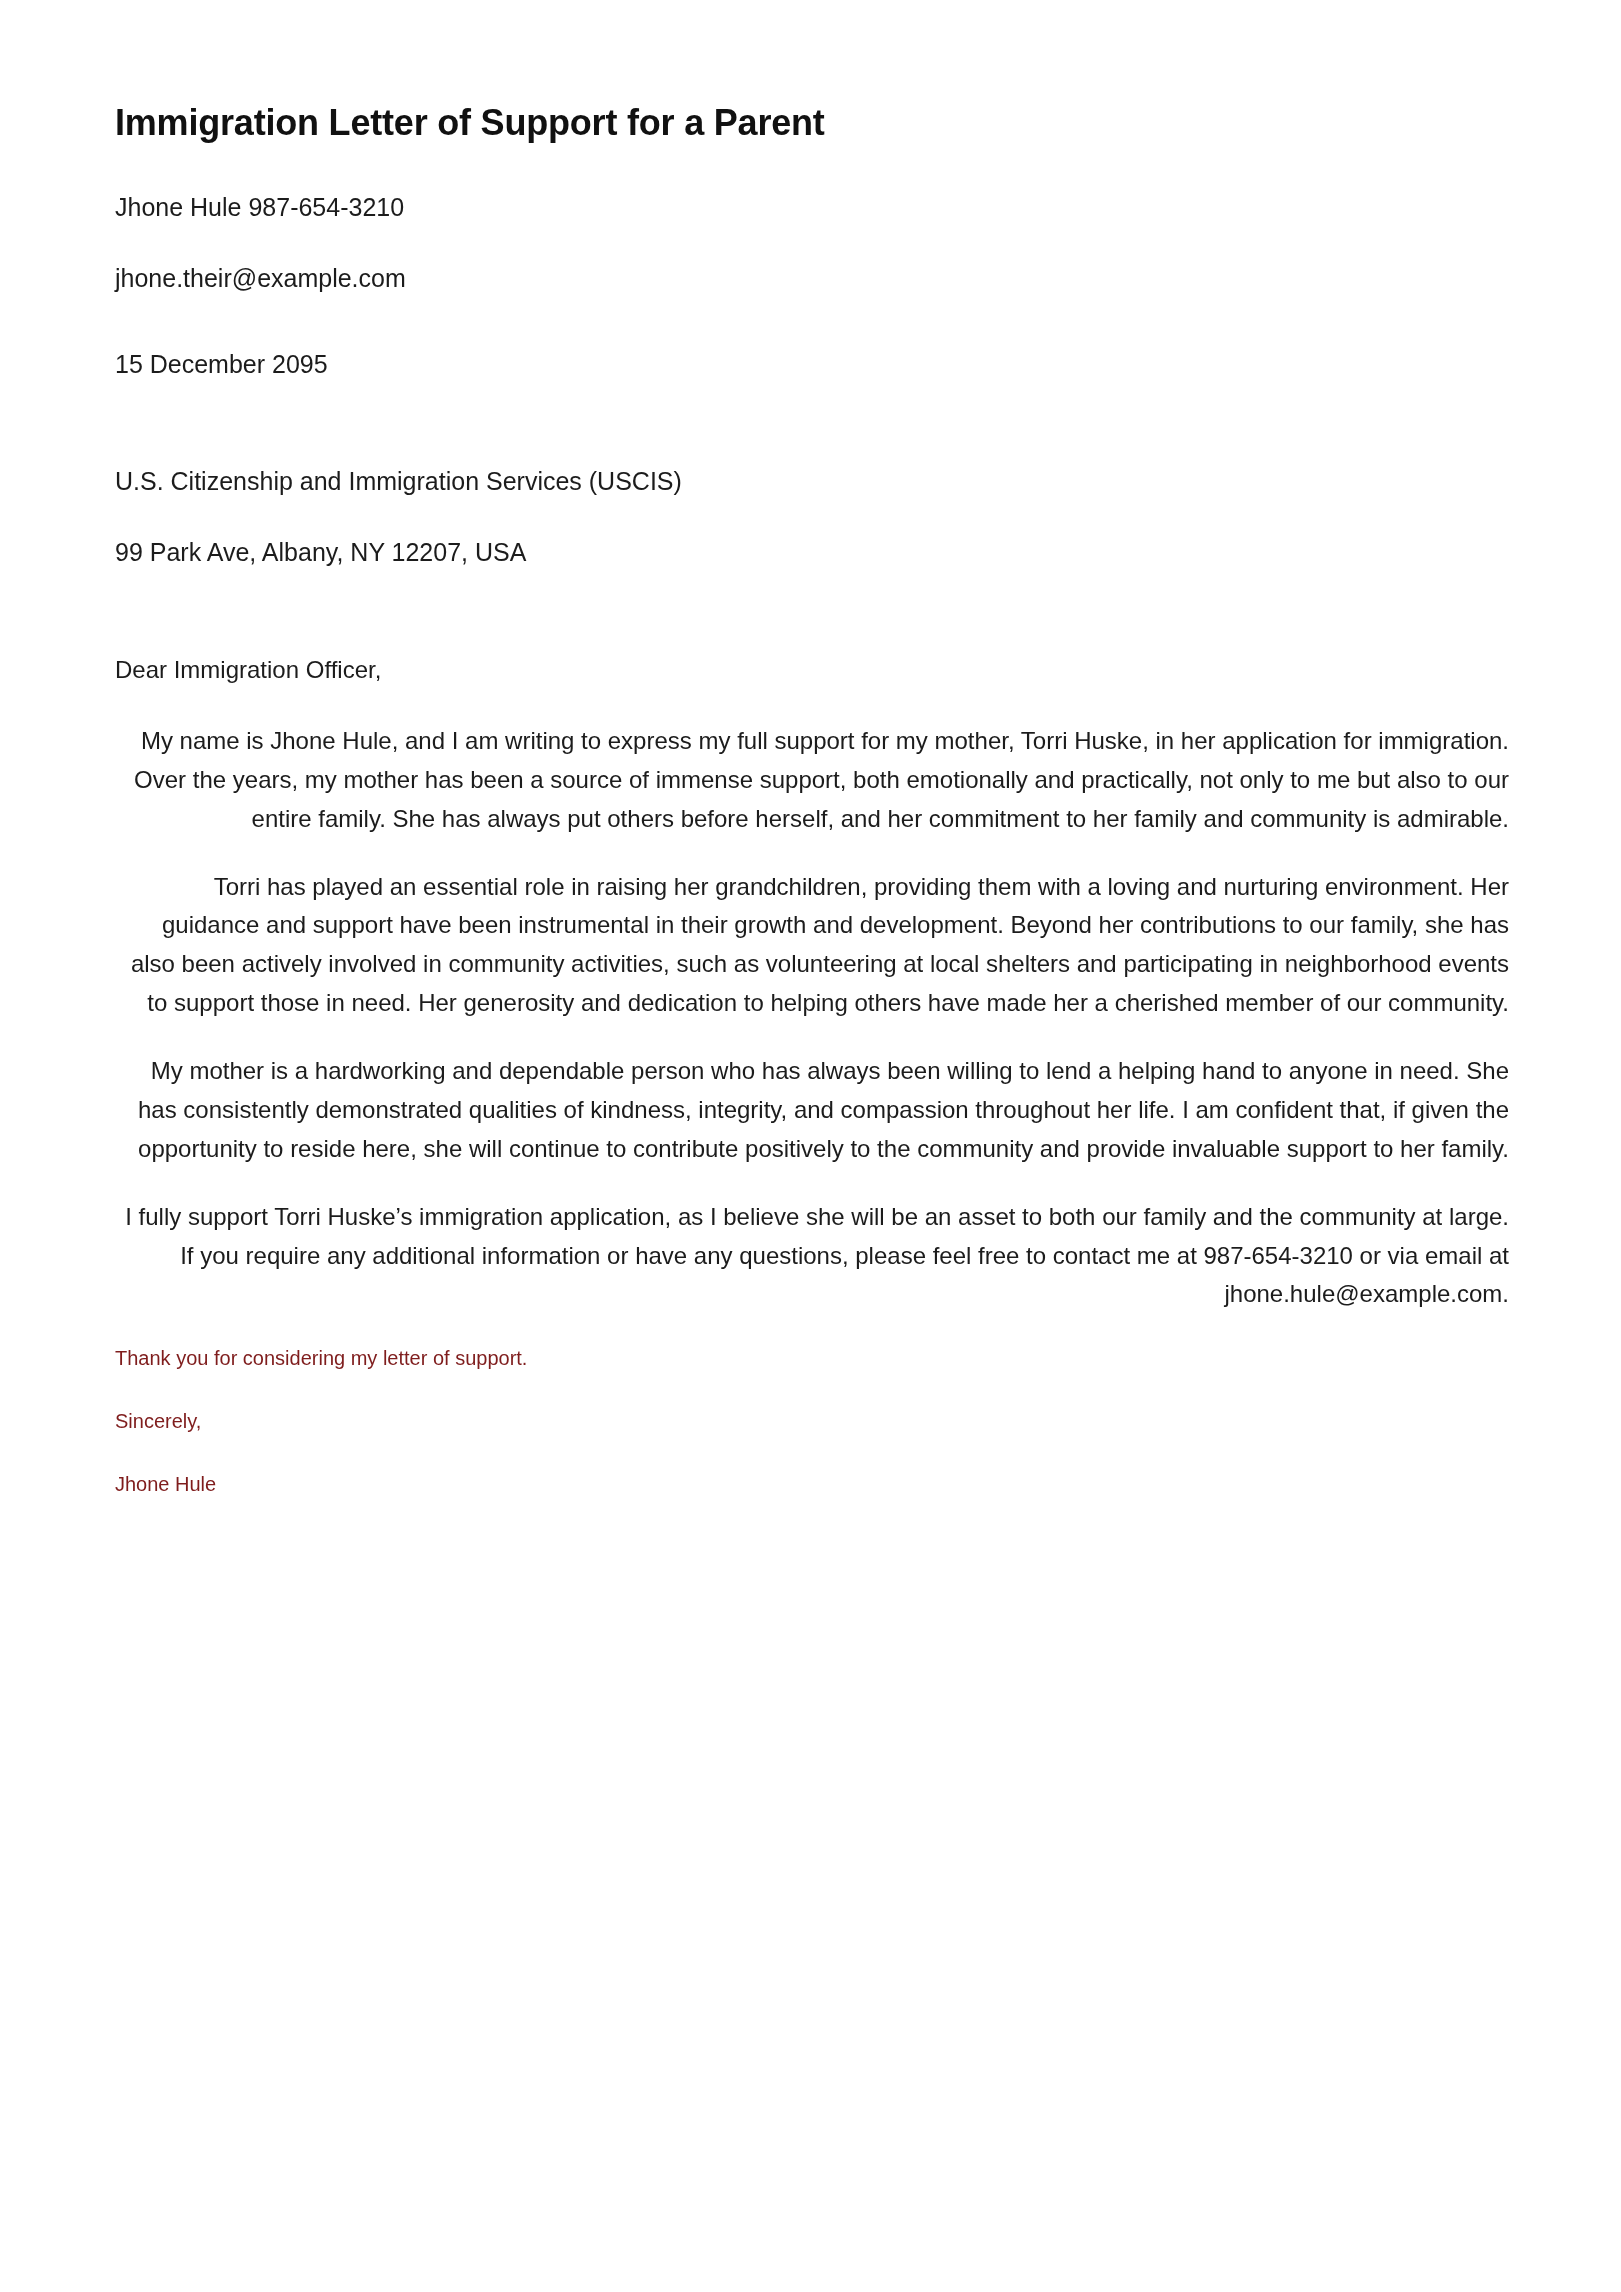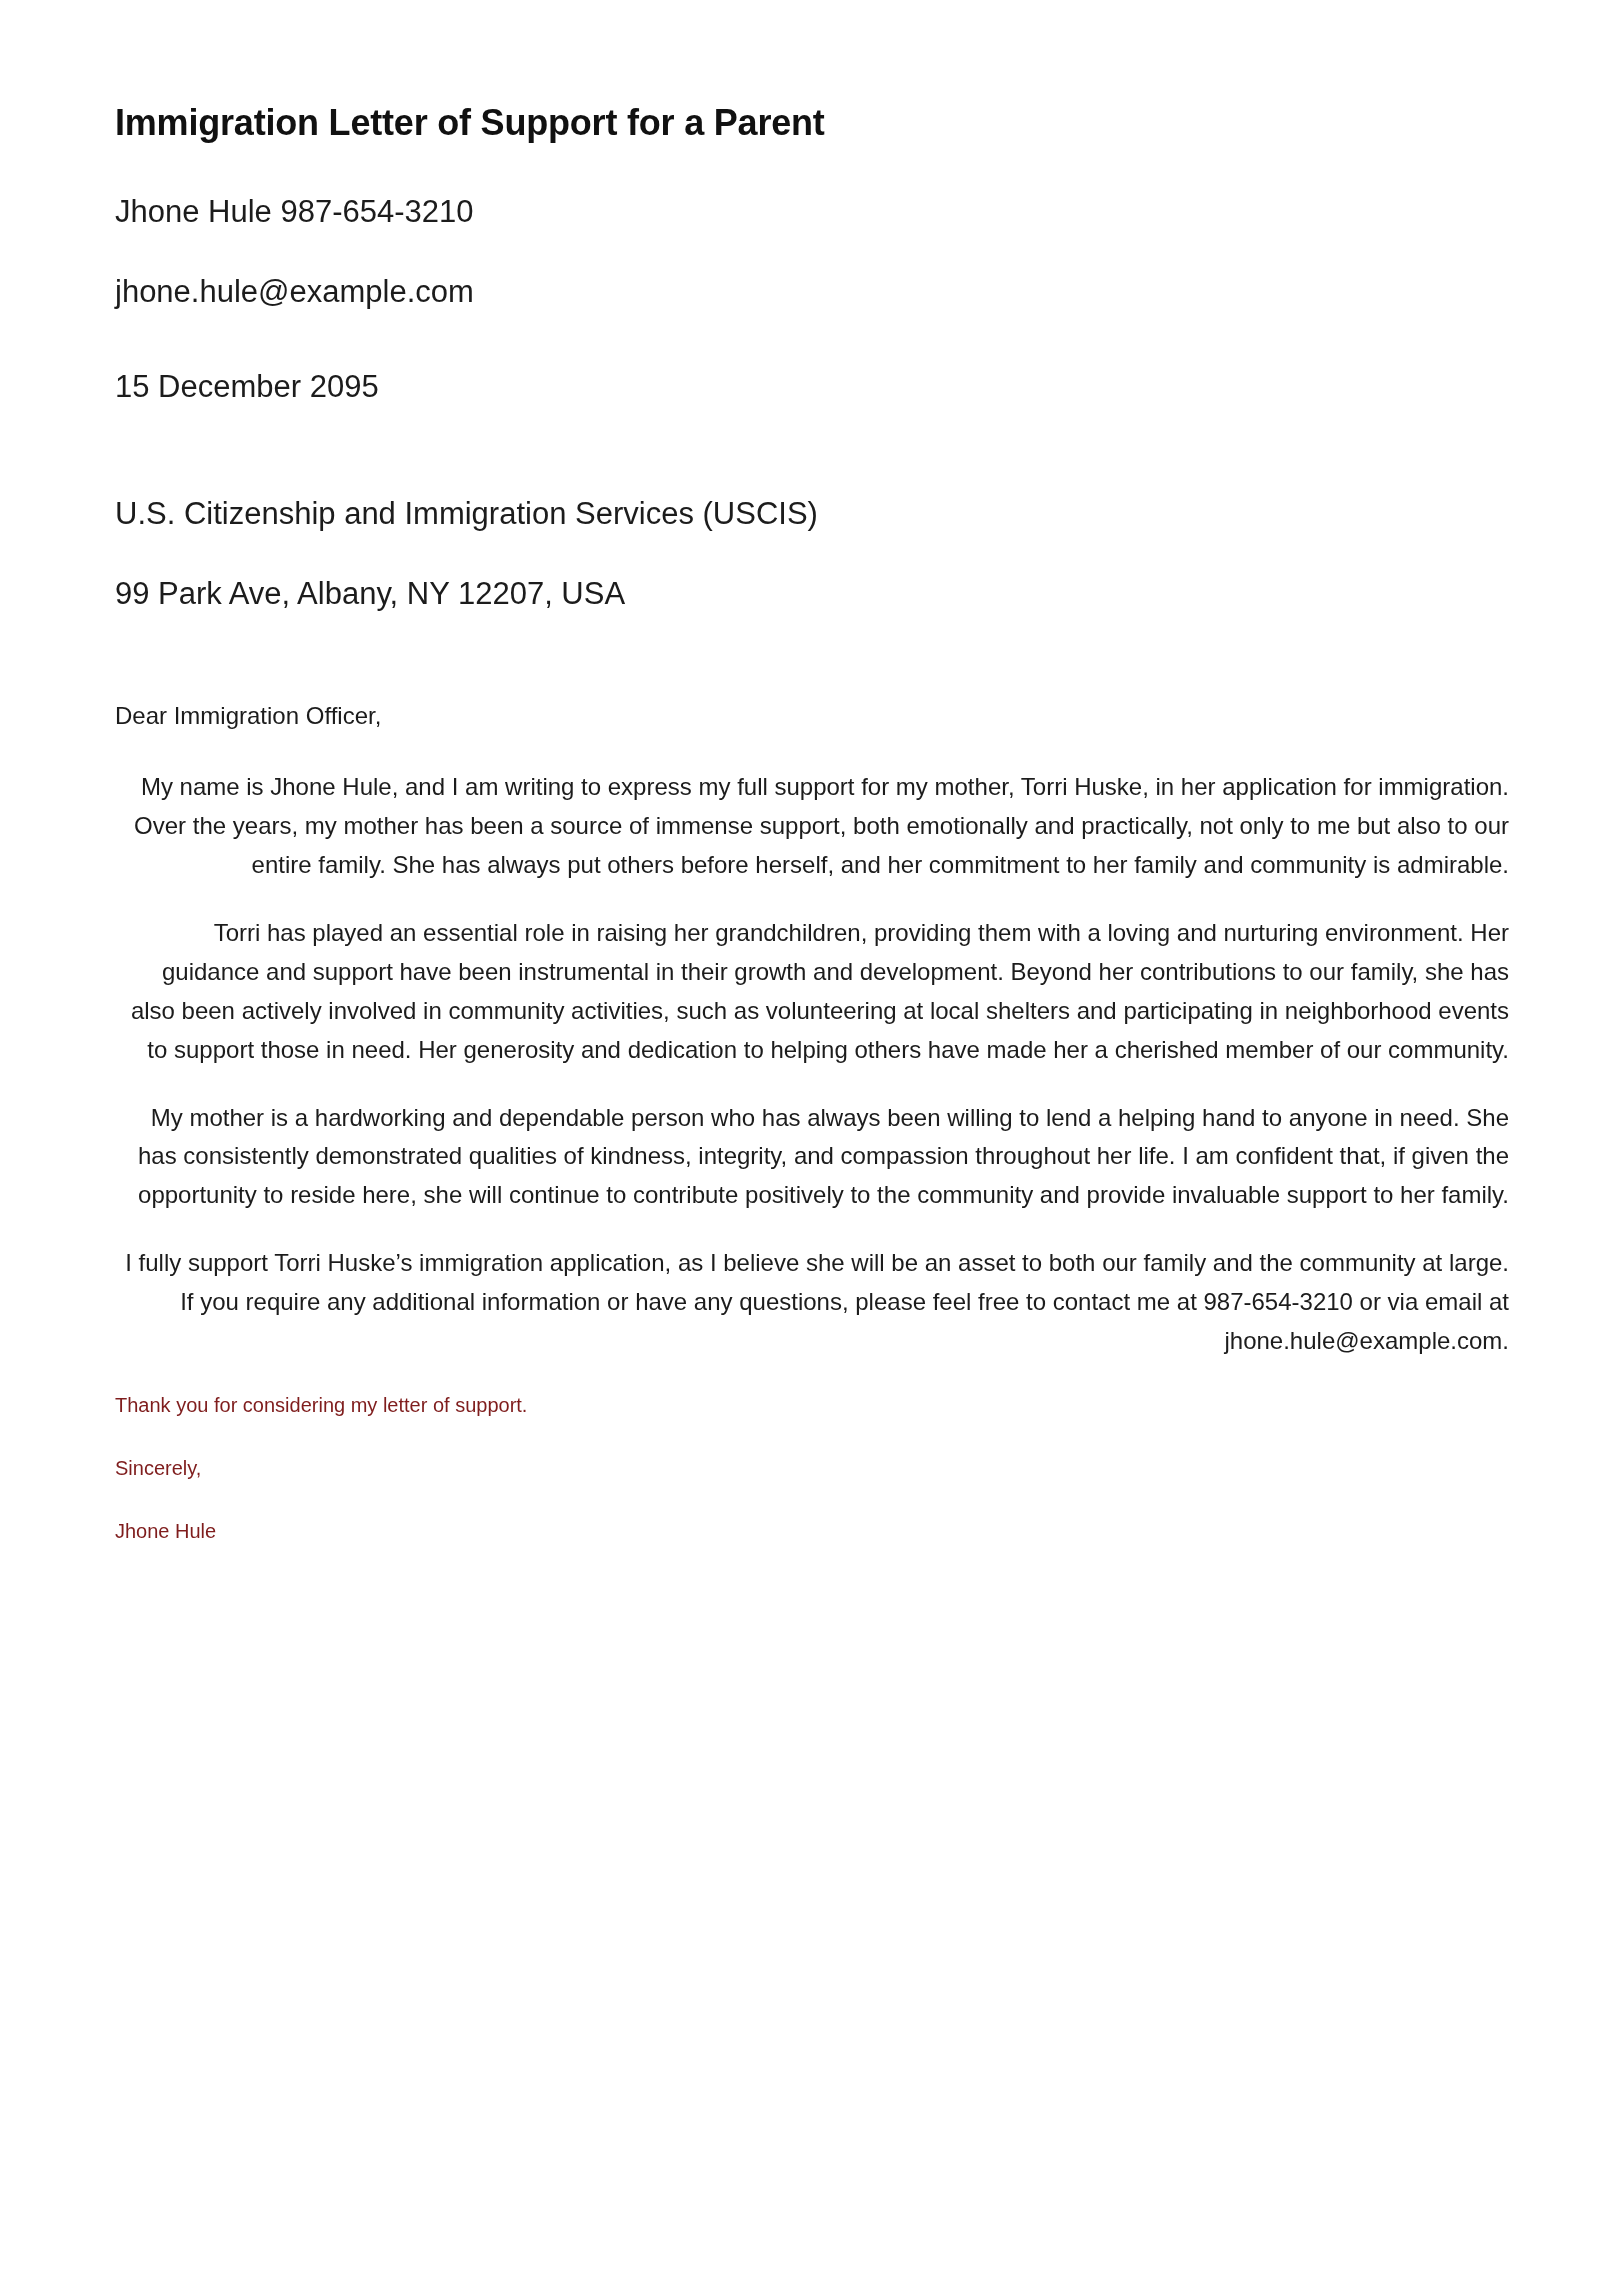--- a/index.html
+++ b/index.html
@@ -26,21 +26,21 @@
   }
   .doc-title {
     font-size: 36px;
     font-weight: bold;
     line-height: 1.25;
     letter-spacing: -0.2px;
     margin: 0 0 43px 0;
     color: #111111;
   }
   .line {
-    font-size: 31px;
+    font-size: 25px;
     line-height: 1.55;
     margin: 0 0 32px 0;
     color: #1c1c1c;
   }
   .spacer-md { height: 47px; }
   .para {
     font-size: 24px;
     line-height: 1.62;
     margin: 0 0 29px 0;
     color: #1c1c1c;
@@ -64,21 +64,21 @@
 </head>
 <body>
 
 <div class="page">
   <div class="letter">
 
     <h1 class="doc-title">Immigration Letter of Support for a Parent</h1>
 
     <div class="sender-block">
       <p class="line">Jhone Hule 987-654-3210</p>
-      <p class="line">jhone.hule@example.com</p>
+      <p class="line">jhone.their@example.com</p>
     </div>
 
     <div class="spacer-md"></div>
 
     <p class="line">15 December 2095</p>
 
     <div class="spacer-md"></div>
 
     <div class="recipient-block">
       <p class="line">U.S. Citizenship and Immigration Services (USCIS)</p>

